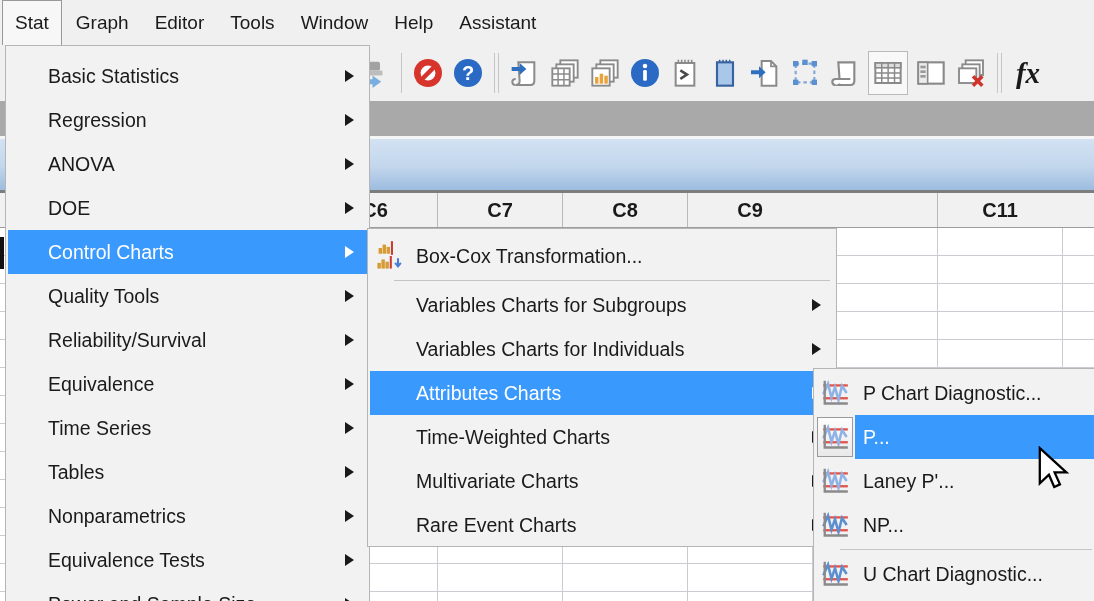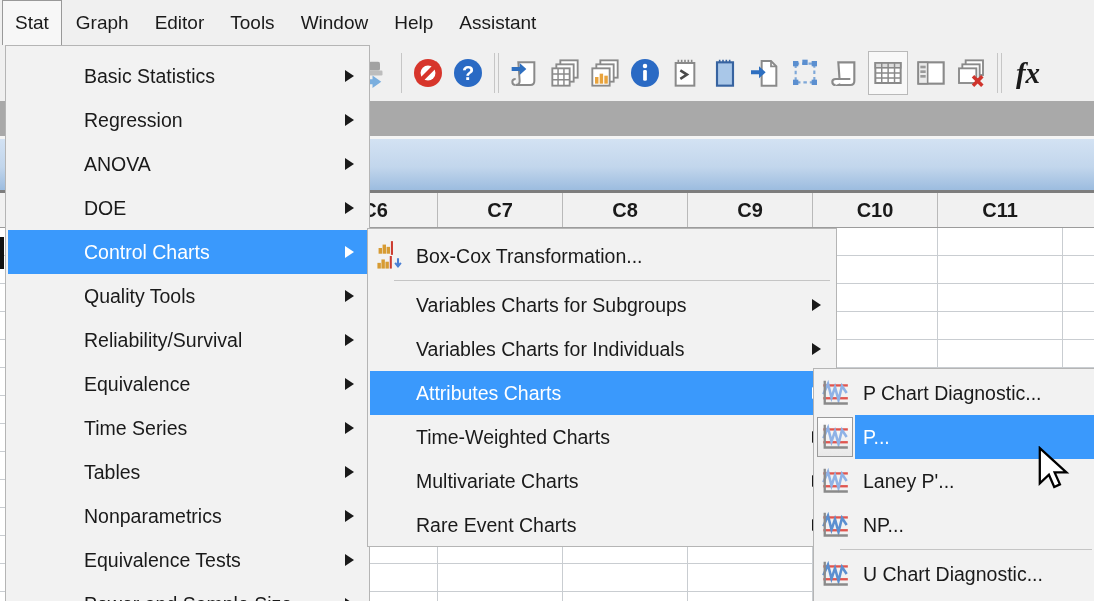--- a/index.html
+++ b/index.html
@@ -38,21 +38,21 @@
   .menu{background:#f2f2f2;border:1px solid #b5b5b5;box-sizing:border-box;font-size:19.5px;}
   .mi{height:44px;display:flex;align-items:center;margin:0 2px;position:relative;}
   .mi .lbl{white-space:nowrap;}
   .mi.hl{background:#3a99fc;color:#fff;}
   .arrow{position:absolute;right:13px;width:0;height:0;border-left:9px solid currentColor;
          border-top:6px solid transparent;border-bottom:6px solid transparent;}
   .msep{height:1px;background:#c5c5c5;margin:2px 6px 2px 26px;}
 
   
   .menu-stat{left:5px;top:45px;width:365px;height:560px;border-bottom:none;padding-top:8px;}
-  .menu-stat .lbl{margin-left:76px;}
+  .menu-stat .lbl{margin-left:40px;}
 
   
   .menu-cc{left:367px;top:228px;width:470px;height:319px;padding-top:5px;}
   .menu-cc .lbl{margin-left:46px;}
   .menu-cc .mi-icon{position:absolute;left:5px;top:6px;}
   .menu-cc .mi.withicon .lbl{margin-left:46px;}
 
   
   .menu-ac{left:813px;top:368px;width:285px;height:240px;padding-top:2px;border-right:none;}
   .menu-ac .mi{margin:0;padding-left:3px;}
@@ -226,23 +226,20 @@
       <span>C6</span>
     </div>
   <div class="colheader" style="left:437px">
       <span>C7</span>
     </div>
   <div class="colheader" style="left:562px">
       <span>C8</span>
     </div>
   <div class="colheader" style="left:687px">
       <span>C9</span>
-    </div>
-  <div class="colheader" style="left:812px">
-      <span>C10</span>
     </div>
   <div class="colheader" style="left:937px">
       <span>C11</span>
     </div>
 </div>
 
 <div class="abs grid">
   <i class="vline" style="left:437px"></i>
   <i class="vline" style="left:562px"></i>
   <i class="vline" style="left:687px"></i>

